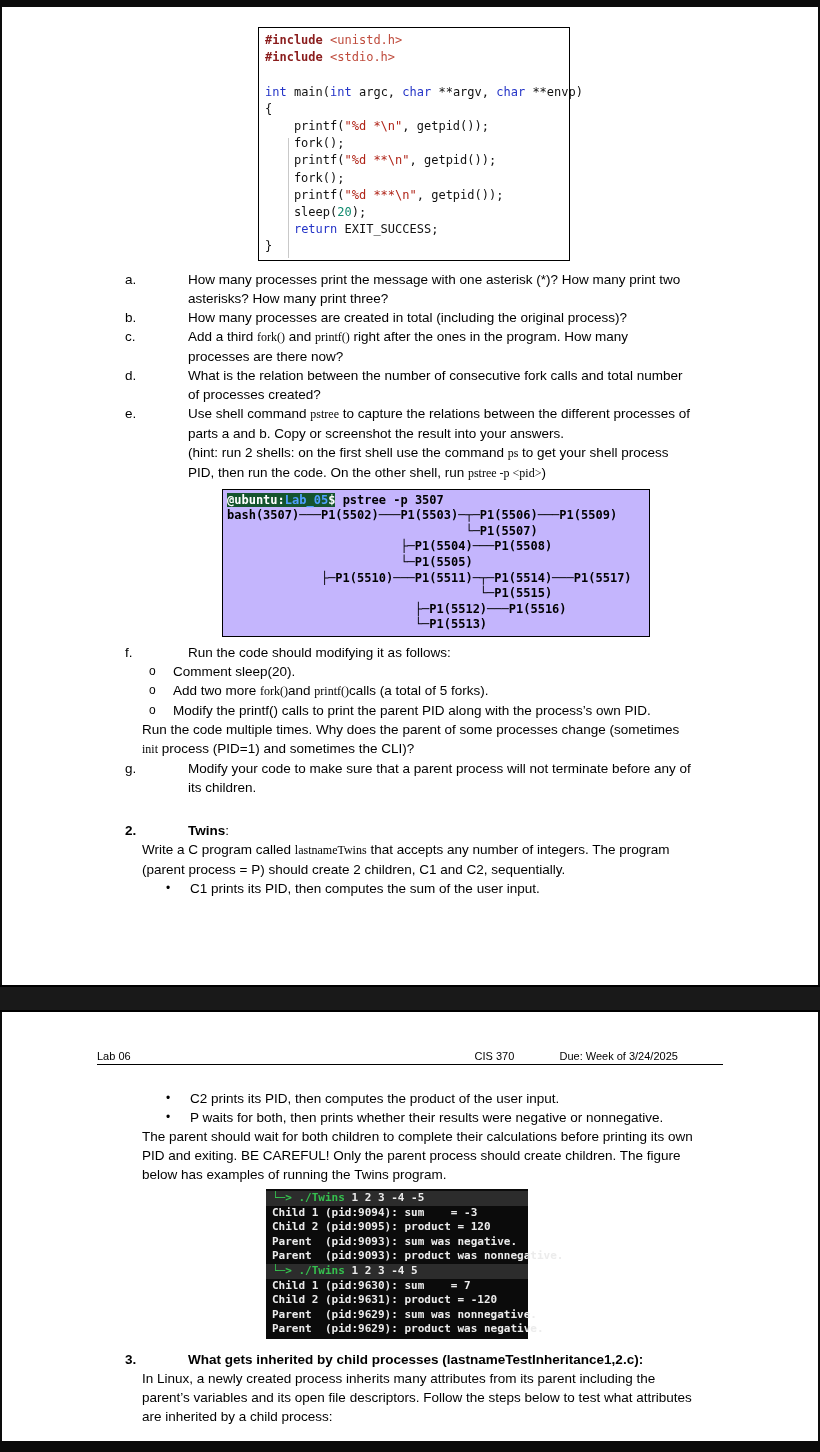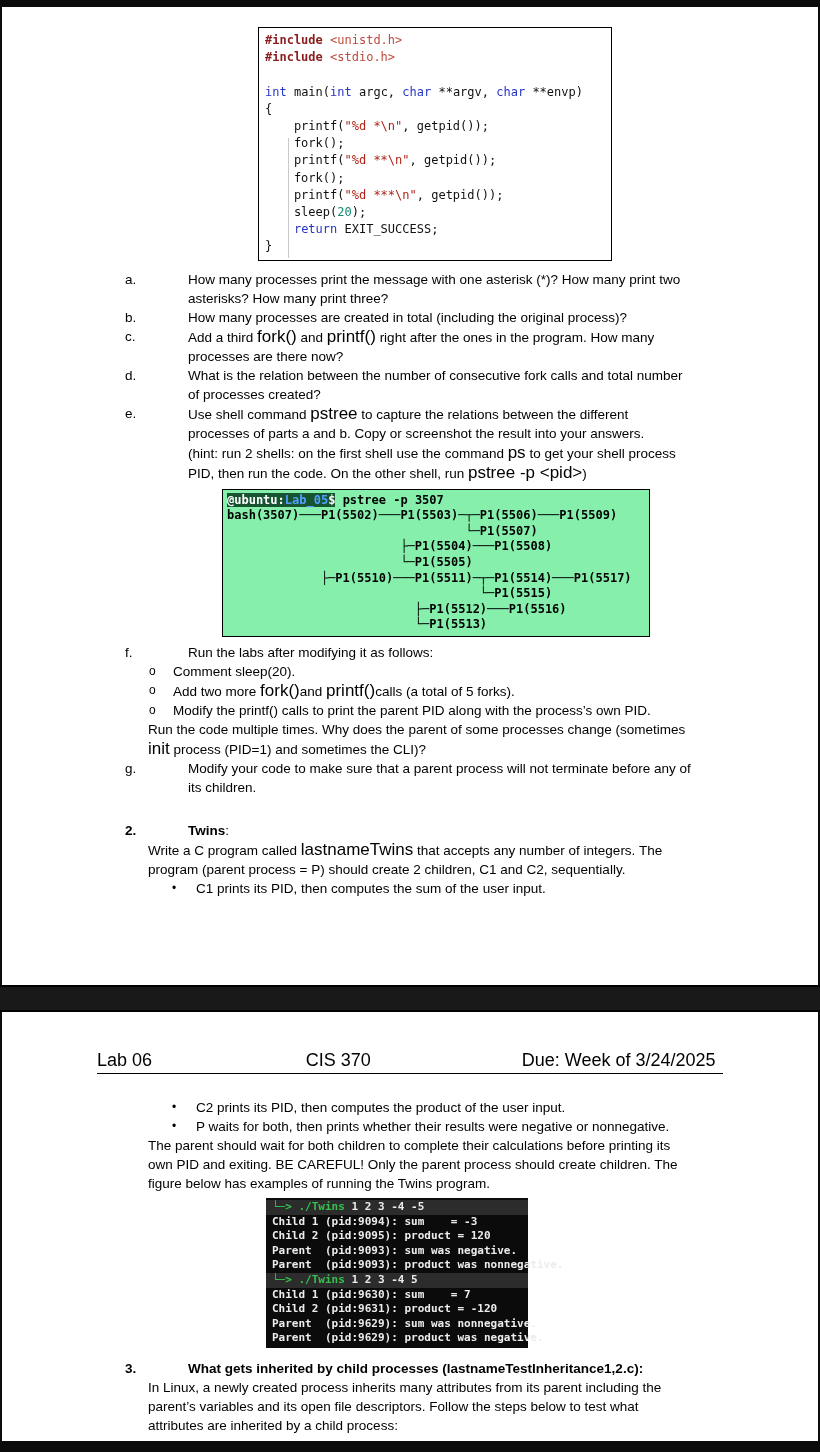--- a/index.html
+++ b/index.html
@@ -7,58 +7,58 @@
   body { background:#0c0c0c; font-family:"Liberation Sans",sans-serif; color:#000; }
   .canvas { width:820px; height:1452px; overflow:hidden; background:#0c0c0c; }
   .band { width:100%; }
   .band-top { height:7px; background:#0b0b0b; }
   .band-mid { height:27px; background:#191919; border-top:2px solid #000; border-bottom:2px solid #000; }
   .band-bot { height:11px; background:#0b0b0b; }
   .sheet { width:816px; margin:0 auto; background:#fff; overflow:hidden; }
   .sheet1 { height:978px; }
   .sheet2 { height:429px; }
 
-  .codebox { position:relative; margin:20px 0 9px 256px; width:354px; border:1px solid #000;
+  .codebox { position:relative; margin:20px 0 9px 256px; width:312px; border:1px solid #000;
              padding:4px 6px; font-family:"DejaVu Sans Mono",monospace; font-size:12px;
              line-height:17.2px; color:#111; }
   .codebox .line { white-space:pre; }
   .indent-guide { position:absolute; left:29px; top:110px; height:120px; width:1px; background:#c9c9c9; }
   .t-pp  { color:#8a1c1c; font-weight:bold; }
   .t-inc { color:#bf4b3c; }
   .t-kw  { color:#2434c7; }
   .t-str { color:#b02418; }
   .t-num { color:#0e8a6d; }
 
   .body1 { padding:0 125px 0 123px; font-size:13.5px; line-height:19px; }
   .qitem { display:flex; align-items:flex-start; }
   .qlabel { flex:0 0 23px; }
   .qtext { flex:1;margin-left:40px; }
-  .cont { margin-left:23px; }
+  .cont { margin-left:17px; }
   .sub { display:flex; margin-left:24px; }
   .submark { flex:0 0 24px; font-size:12px; }
   .subtext { flex:1; }
   .secrow { margin-top:24px; }
   .sec3row { margin-top:11px; }
   .b { font-weight:bold; }
-  .t-mono { font-family:Liberation Sans, sans-serif; font-size:17px; }
+  .t-mono { font-family:Liberation Serif, serif; font-size:12px; }
 
   .treebox { margin:6px 0 6px 97px; width:428px; border:1px solid #000; padding:3px 4px;
              font-family:"DejaVu Sans Mono",monospace; font-size:12px; line-height:15.6px;
-             font-weight:bold; color:#000; background:#86efac; }
+             font-weight:bold; color:#000; background:#c4b5fd; }
   .treebox .line { white-space:pre; }
   .t-chipw { background:#15542e; color:#fff; }
   .t-chipb { background:#15542e; color:#4fa0ff; }
   .t-treeblk { color:#000; }
 
   .note { text-align:center; margin-top:12px; font-size:13.5px; }
 
   .pghead { display:flex; margin:38px 95px 0; padding-bottom:2px; border-bottom:1px solid #000;
-            font-size:18px; }
+            font-size:11px; }
   .pghead .left { flex:1; text-align:left; }
-  .pghead .center { flex:1; text-align:left; }
+  .pghead .center { flex:1; text-align:right; }
   .pghead .right { flex:1; text-align:center; white-space:nowrap; }
   .body2top { margin-top:24px; }
 
   .terminal { margin:5px 0 0 264px; width:262px; background:#0b0b0b; padding:2px 0;
               font-family:"DejaVu Sans Mono",monospace; font-size:11px; line-height:14.6px;
               font-weight:bold; }
   .terminal .line { white-space:pre; padding:0 6px; color:#ececec; }
   .terminal .line.hl { background:#2c2c2c; }
   .t-tgrn { color:#35c04e; }
   .t-twht { color:#ececec; }
@@ -126,21 +126,21 @@
             <div class="line">             ├─P1(5510)───P1(5511)─┬─P1(5514)───P1(5517)</div>
             <div class="line">                                   └─P1(5515)</div>
             <div class="line">                          ├─P1(5512)───P1(5516)</div>
             <div class="line">                          └─P1(5513)</div>
           </div>
       </div>
 
       <div>
           <div class="qitem">
             <span class="qlabel">f.</span>
-            <div class="qtext"><span>Run the labs after modifying it as follows:</span></div>
+            <div class="qtext"><span>Run the code should modifying it as follows:</span></div>
           </div>
         </div>
       <div>
           <div class="sub">
             <span class="submark">o</span>
             <div class="subtext"><span>Comment sleep(20).</span></div>
           </div>
           <div class="sub">
             <span class="submark">o</span>
             <div class="subtext"><span>Add two more </span><span class="t-mono">fork()</span><span>and </span><span class="t-mono">printf()</span><span>calls (a total of 5 forks).</span></div>

